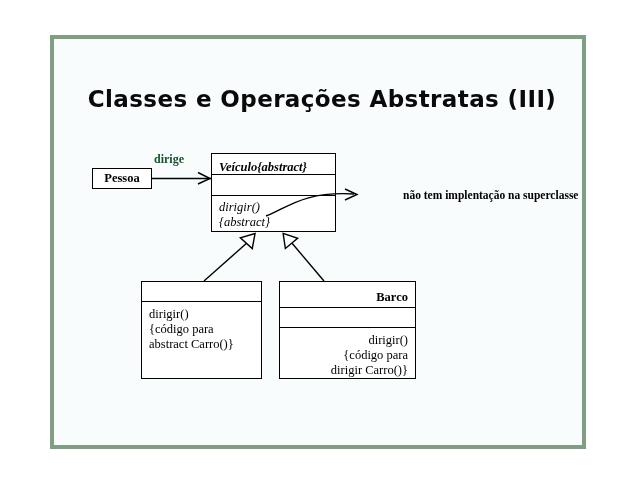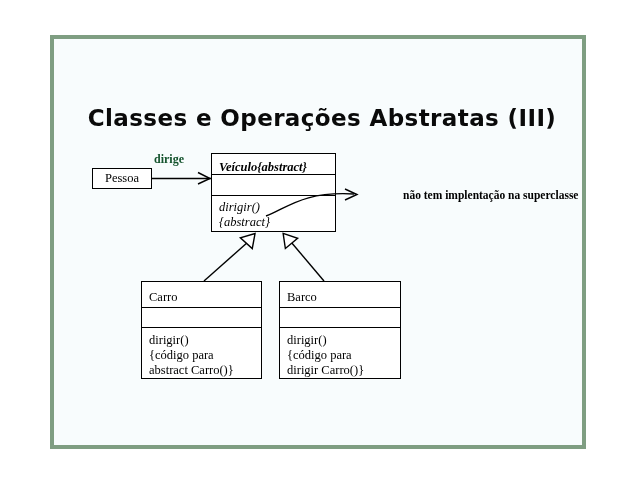--- a/index.html
+++ b/index.html
@@ -23,21 +23,21 @@
     width: 536px;
     height: 414px;
     box-sizing: border-box;
     border: 4px solid #7f9e82;
     background: #f8fcfd;
   }
 
   #slide-title {
     position: absolute;
     left: 0;
-    top: 66px;
+    top: 47px;
     width: 536px;
     text-align: center;
     font-family: "DejaVu Sans", sans-serif;
     font-weight: bold;
     font-size: 23px;
     letter-spacing: 0.4px;
     color: #0a0a0a;
     white-space: nowrap;
   }
 
@@ -52,21 +52,21 @@
   }
   .uml-compartment {
     box-sizing: border-box;
     padding: 3px 7px;
   }
   .uml-compartment.divided {
     border-bottom: 1.5px solid #000000;
   }
   .uml-name {
     font-size: 12.5px;
-    font-weight: normal;
+    font-weight: bold;
   }
   .uml-name.abstract-name {
     font-style: italic;
     font-weight: bold;
   }
   .uml-op-line {
     font-size: 12.5px;
     font-weight: normal;
     line-height: 15px;
     white-space: nowrap;
@@ -99,22 +99,23 @@
 
   #box-carro {
     left: 87px;
     top: 242px;
     width: 121px;
     height: 98px;
   }
   #box-barco {
     left: 225px;
     top: 242px;
-    width: 122px;
+    width: 137px;
     height: 98px;
+    text-align: right;
   }
   .sub-c1 { height: 26px; padding-top: 5px; }
   .sub-c2 { height: 20px; }
   .sub-c3 { height: 52px; padding-top: 5px; }
 
   
   #annotation-note {
     position: absolute;
     left: 311px;
     top: 150px;
@@ -164,23 +165,20 @@
       <span class="uml-name abstract-name">Veículo{abstract}</span>
     </div>
     <div class="uml-compartment divided c2"></div>
     <div class="uml-compartment c3">
       <div class="uml-op-line abstract-op">dirigir()</div>
       <div class="uml-op-line abstract-op">{abstract}</div>
     </div>
   </div>
 
   <div class="uml-box" id="box-carro">
-    <div class="uml-compartment divided sub-c1">
-      <span class="uml-name">Carro</span>
-    </div>
     <div class="uml-compartment divided sub-c2"></div>
     <div class="uml-compartment sub-c3">
       <div class="uml-op-line">dirigir()</div>
       <div class="uml-op-line">{código para</div>
       <div class="uml-op-line">abstract Carro()}</div>
     </div>
   </div>
 
   <div class="uml-box" id="box-barco">
     <div class="uml-compartment divided sub-c1">

